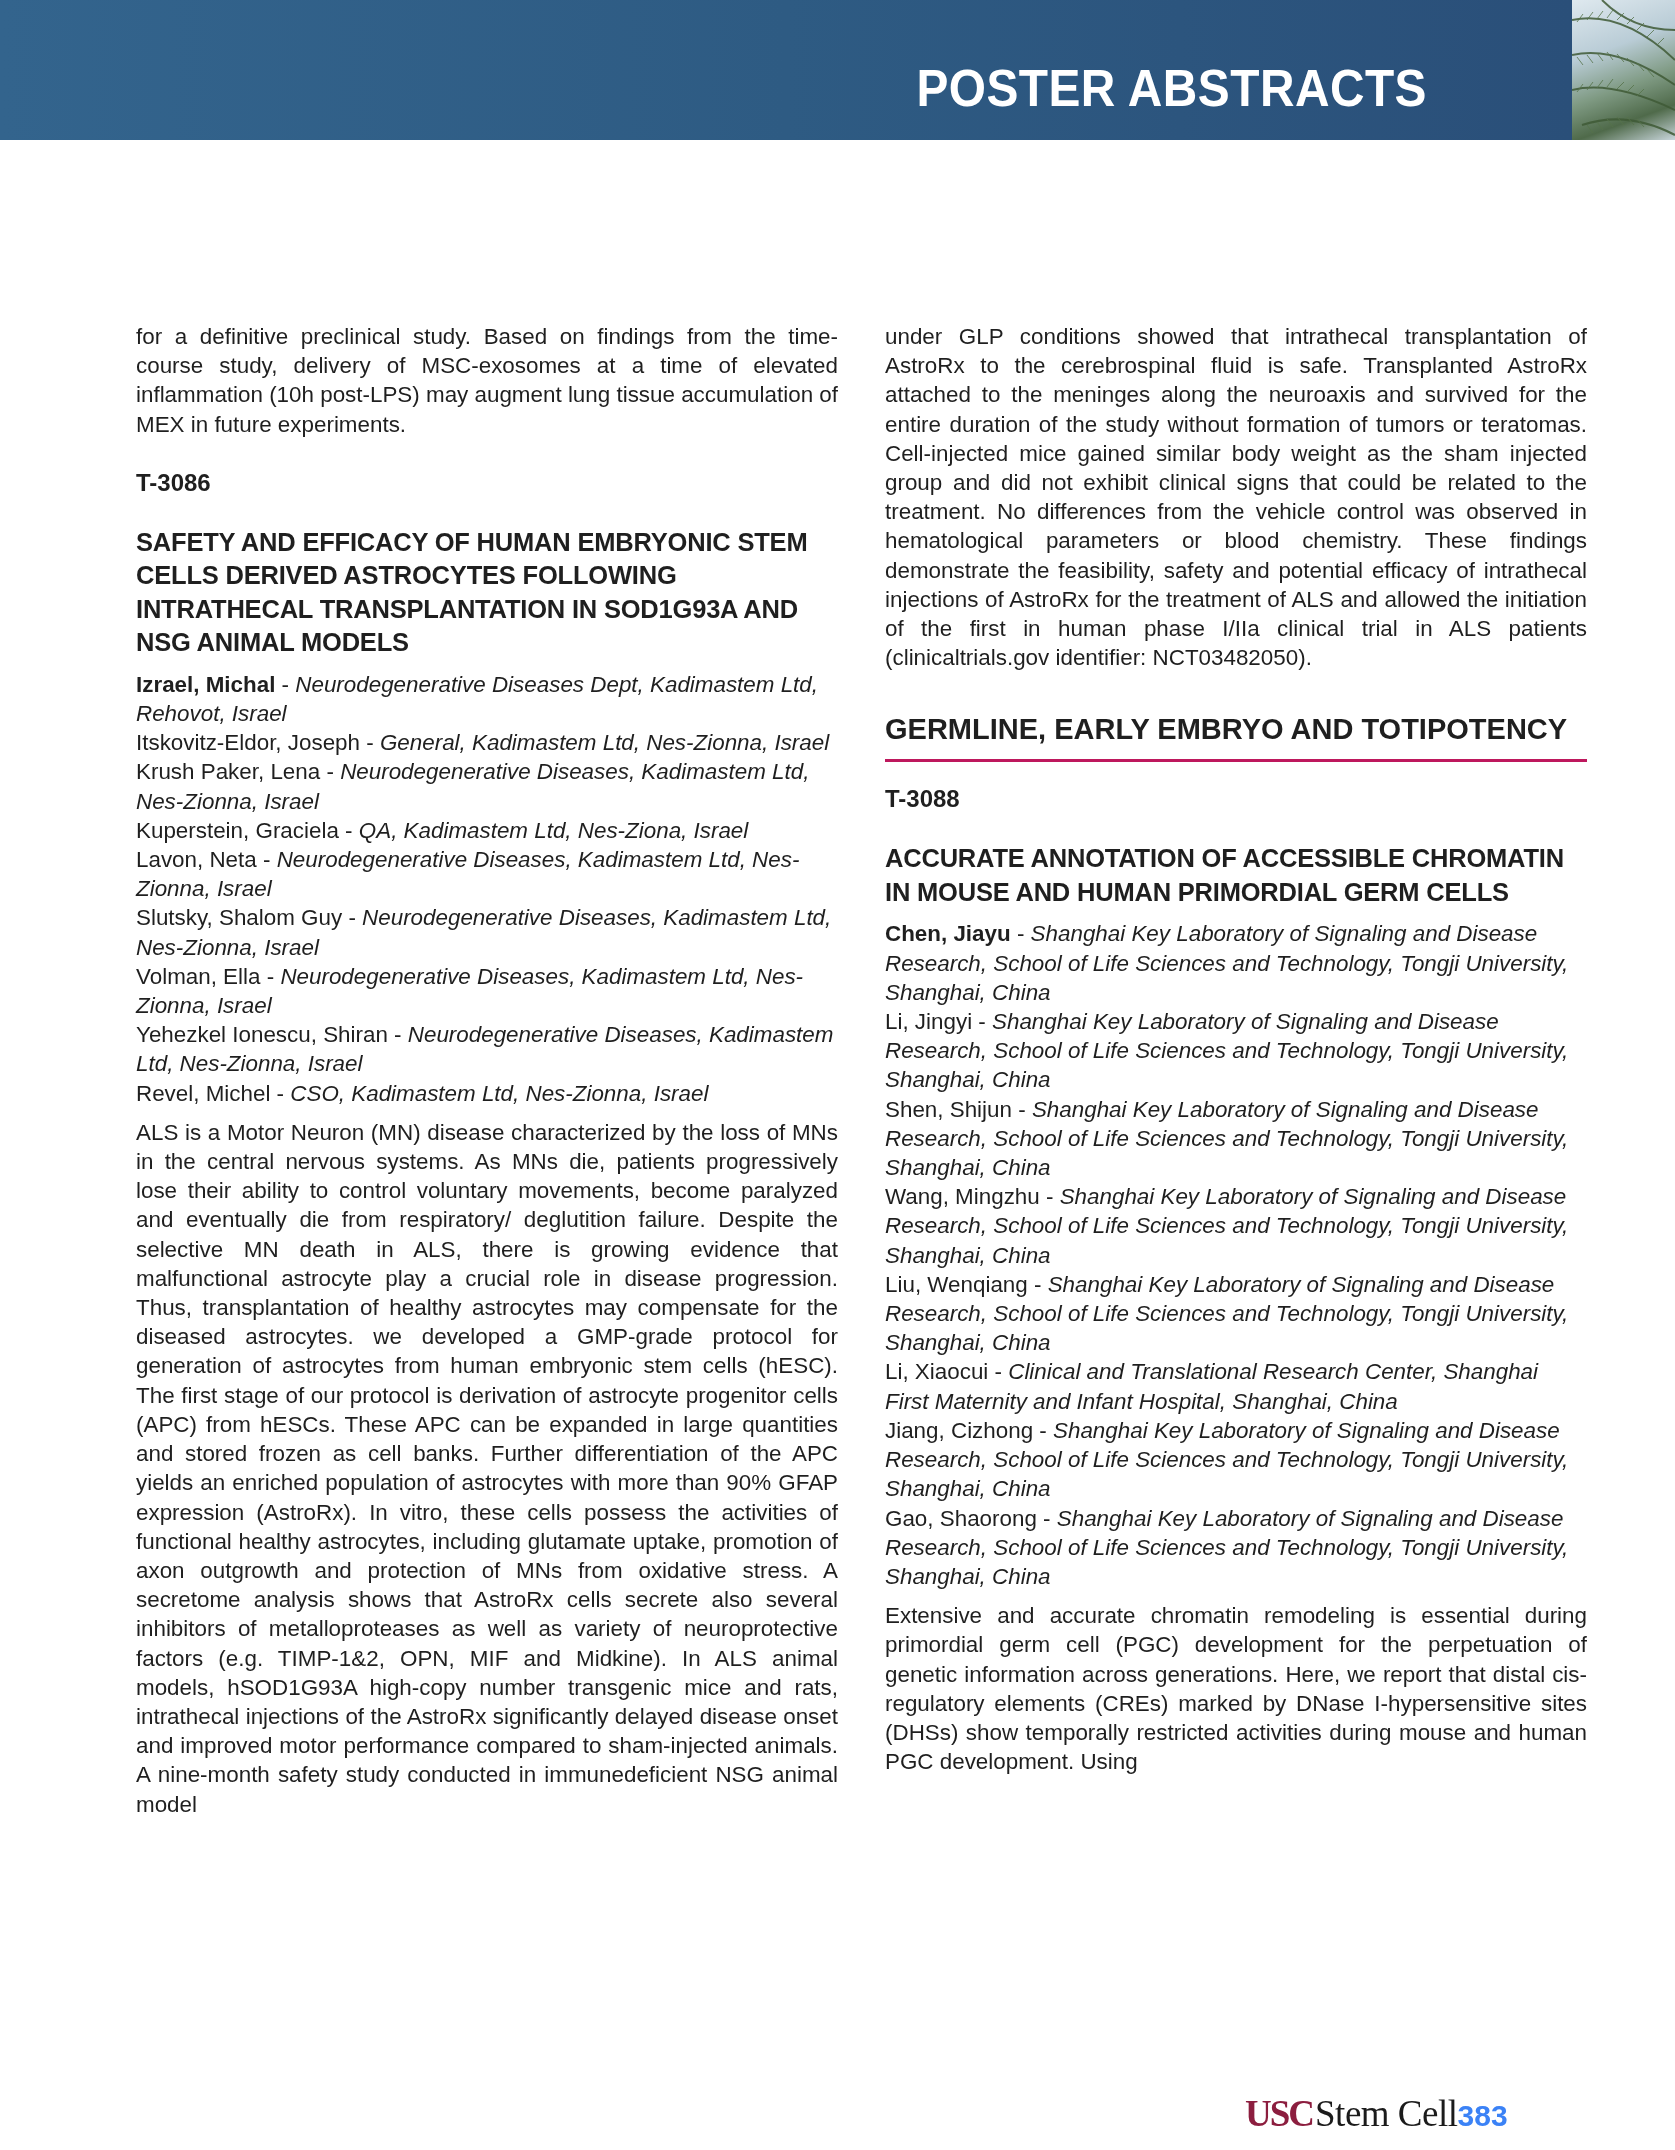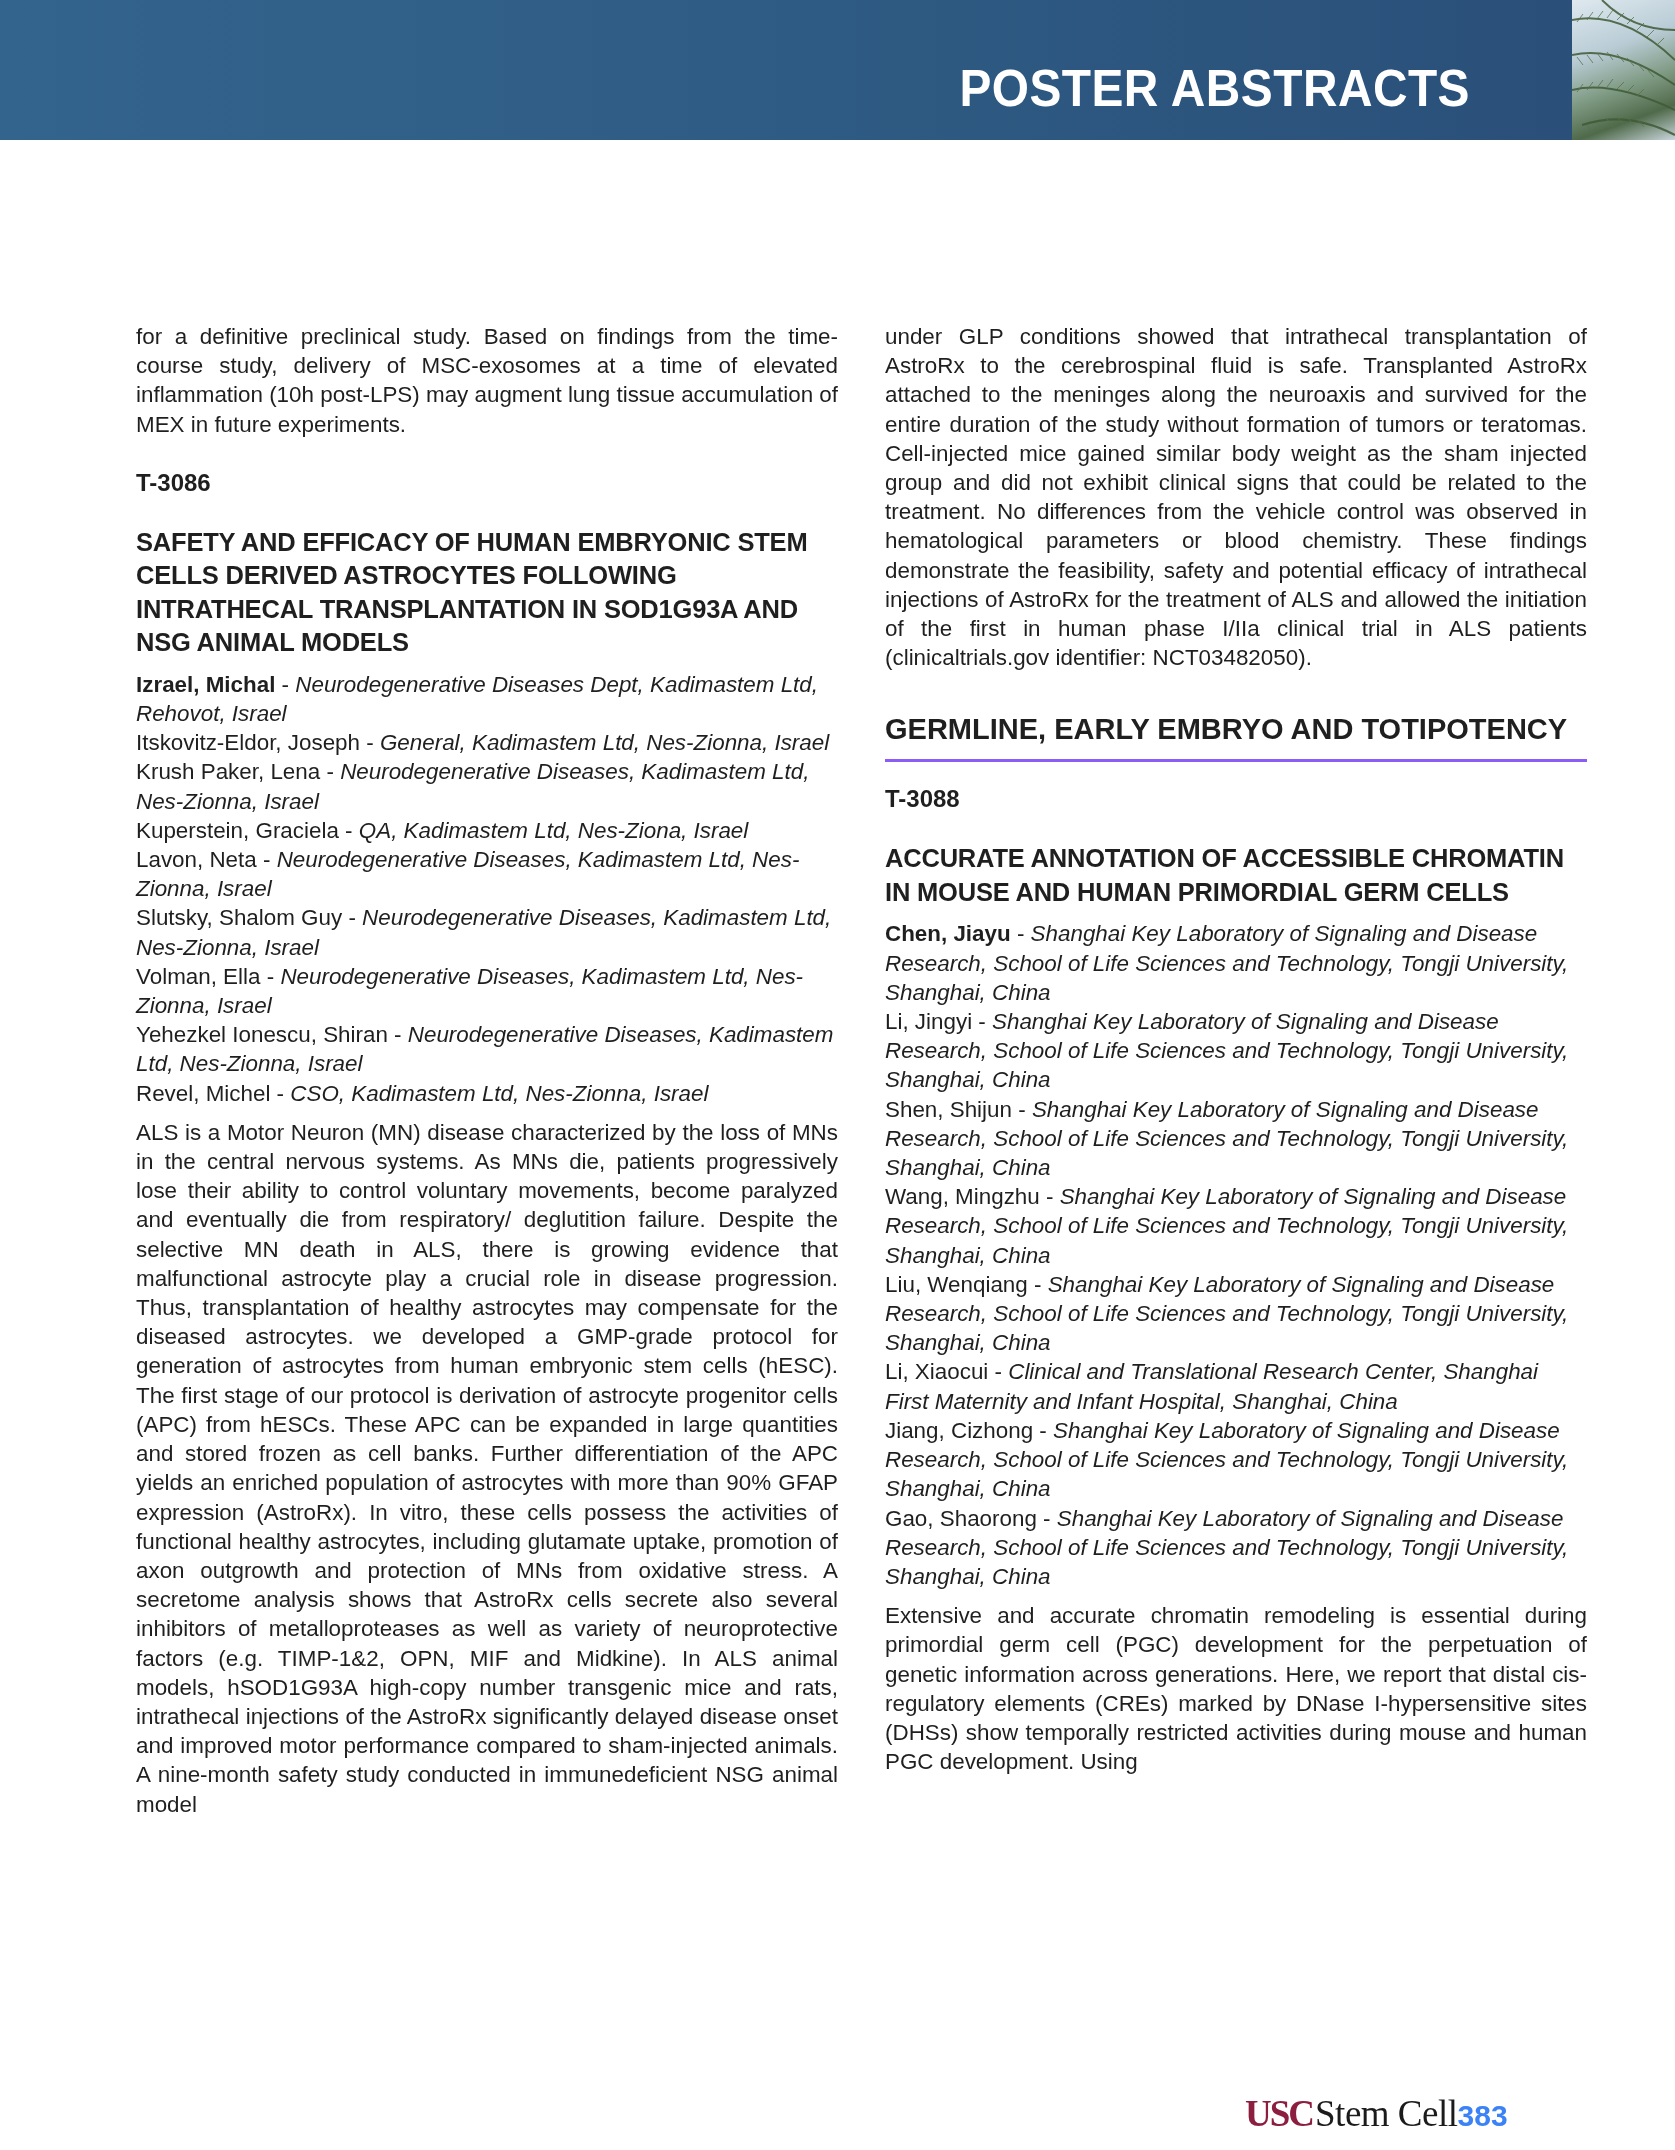--- a/index.html
+++ b/index.html
@@ -4,21 +4,20 @@
 <style>
   html, body { margin: 0; padding: 0; }
   body {
     width: 1675px; height: 2150px; position: relative; overflow: hidden;
     background: #ffffff; color: #1f1f1f;
     font-family: "Liberation Sans", sans-serif;
   }
   .header {
     position: absolute; left: 0; top: 0; width: 1572px; height: 140px;
     background: linear-gradient(90deg, #33648d 0%, #2e5b83 50%, #2a4f79 100%);
-    padding-left: 43px;
   }
   .header-title {
     position: absolute; right: 145px; top: 58px;
     font-family: "Liberation Sans", sans-serif; font-weight: 700;
     font-size: 52px; color: #ffffff; letter-spacing: 0.5px;
     transform: scaleX(0.92); transform-origin: right center;
   }
   .palm {
     position: absolute; left: 1572px; top: 0; width: 103px; height: 140px;
     background: linear-gradient(160deg, #dfe9ef 0%, #b9ccd6 35%, #7f9a83 60%, #4f6a4a 80%, #c9d6dc 100%);
@@ -44,21 +43,21 @@
   }
   .authors { margin: 0 0 10px 0; }
   .author { display: block; text-align: left; }
   .author .name { font-style: normal; }
   .author .name.first { font-weight: 700; }
   .author .aff { font-style: italic; }
   .funding-label { font-weight: 700; font-style: italic; }
   .section {
     font-weight: 700; font-size: 29px; line-height: 35px;
     margin: 40px 0 0 0; padding-bottom: 12px;
-    border-bottom: 3px solid #8b5cf6;
+    border-bottom: 3px solid #be185d;
   }
   .right .abs-id.after-section { margin-top: 22px; }
 
   .footer {
     position: absolute; top: 2092px; left: 1245px;
     display: flex; align-items: baseline;
   }
   .logo-usc {
     font-family: "Liberation Serif", serif; font-weight: 700;
     font-size: 37px; color: #8c1e3f; letter-spacing: -2px;

